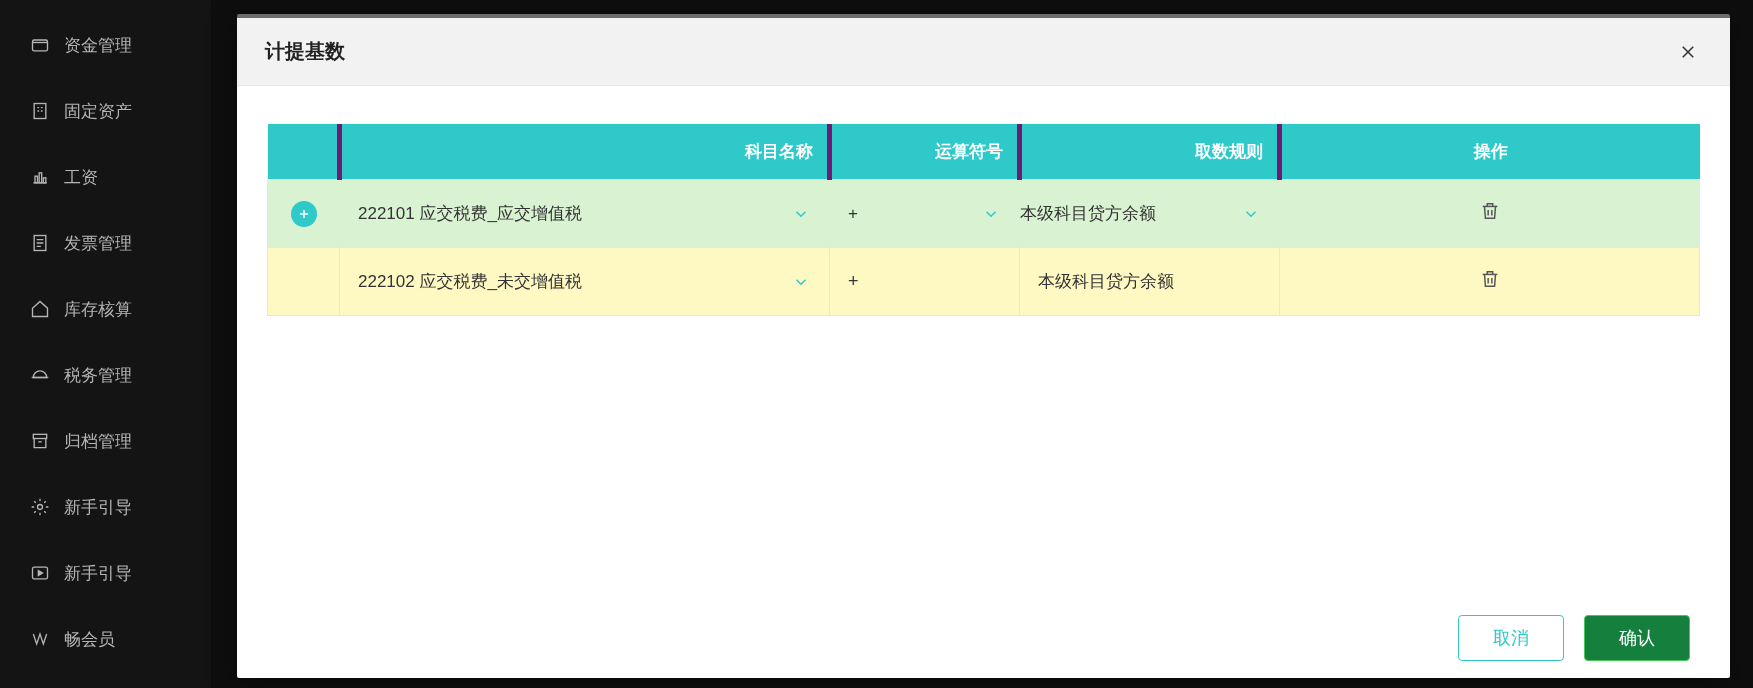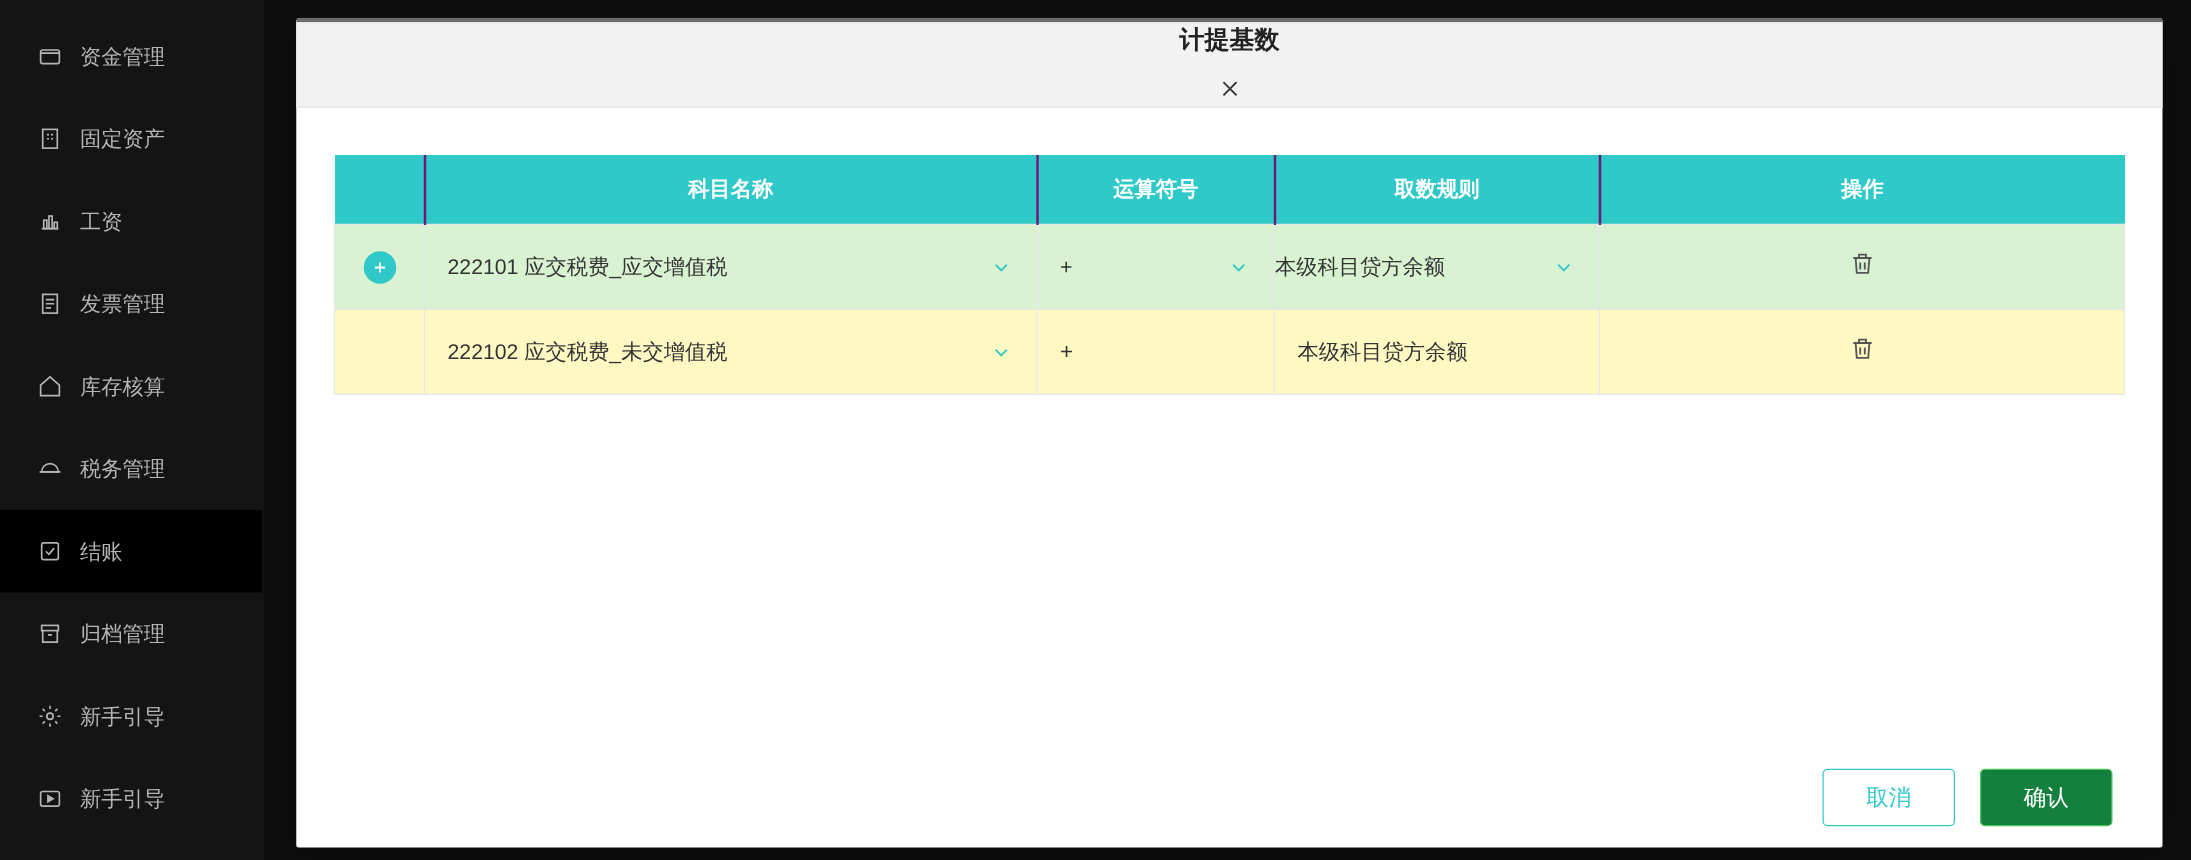--- a/index.html
+++ b/index.html
@@ -33,33 +33,33 @@
 
   
   .modal {
     position:absolute; left:237px; top:14px; width:1493px; height:664px;
     background:#fff; border-top:4px solid #6c6c6c; border-radius:2px;
     box-shadow:0 6px 30px rgba(0,0,0,0.4);
     display:flex; flex-direction:column;
   }
   .modal-header {
     height:68px; background:#f2f2f2; display:flex; align-items:center;
-    padding:0 28px; justify-content:space-between; border-bottom:1px solid #e5e5e5;flex-direction:column;
+    padding:0 28px; justify-content:space-between; border-bottom:1px solid #e5e5e5;
   }
   .modal-title { font-size:20px; font-weight:600; color:#222; }
   .close-btn { width:28px;height:28px; display:flex;align-items:center;justify-content:center; cursor:pointer; color:#333; }
   .close-btn svg{ width:18px;height:18px; stroke:#333; stroke-width:2; }
 
   .modal-body { flex:1; padding:38px 30px 0 30px; overflow:hidden; }
 
   
   table { width:100%; border-collapse:collapse; }
   thead th {
     background:#2fc9c9; color:#fff; font-size:17px; font-weight:600;
-    text-align:center; padding:16px 14px; border-right:2px solid #701a75;
+    text-align:right; padding:16px 14px; border-right:5px solid #701a75;
   }
   thead th:last-child{ border-right:none; text-align:center; }
   thead th.col-add { width:72px; }
 
   tbody tr td {
     border:1px solid #e6e6e6; padding:0; height:68px; font-size:17px; color:#333;
     vertical-align:middle;
   }
   tbody tr.hl td { background:#d9f3d2; }
   tbody tr:not(.hl) td { background:#fef9c3; }
@@ -153,29 +153,20 @@
     <span>库存核算</span>
   </div>
   <div class="side-item">
     <span class="side-icon">
         <svg viewBox="0 0 24 24">
           <path d="M4 15a8 8 0 0116 0z"></path>
           <path d="M2 15h20"></path>
         </svg>
       </span>
     <span>税务管理</span>
-  </div>
-  <div class="side-item active">
-    <span class="side-icon">
-        <svg viewBox="0 0 24 24">
-          <rect x="4" y="4" width="16" height="16" rx="2"></rect>
-          <path d="M8 12l3 3 5-6"></path>
-        </svg>
-      </span>
-    <span>结账</span>
   </div>
   <div class="side-item">
     <span class="side-icon">
         <svg viewBox="0 0 24 24">
           <rect x="4" y="4" width="16" height="5"></rect>
           <path d="M5 9v11h14V9"></path>
           <path d="M10 13h4"></path>
         </svg>
       </span>
     <span>归档管理</span>

